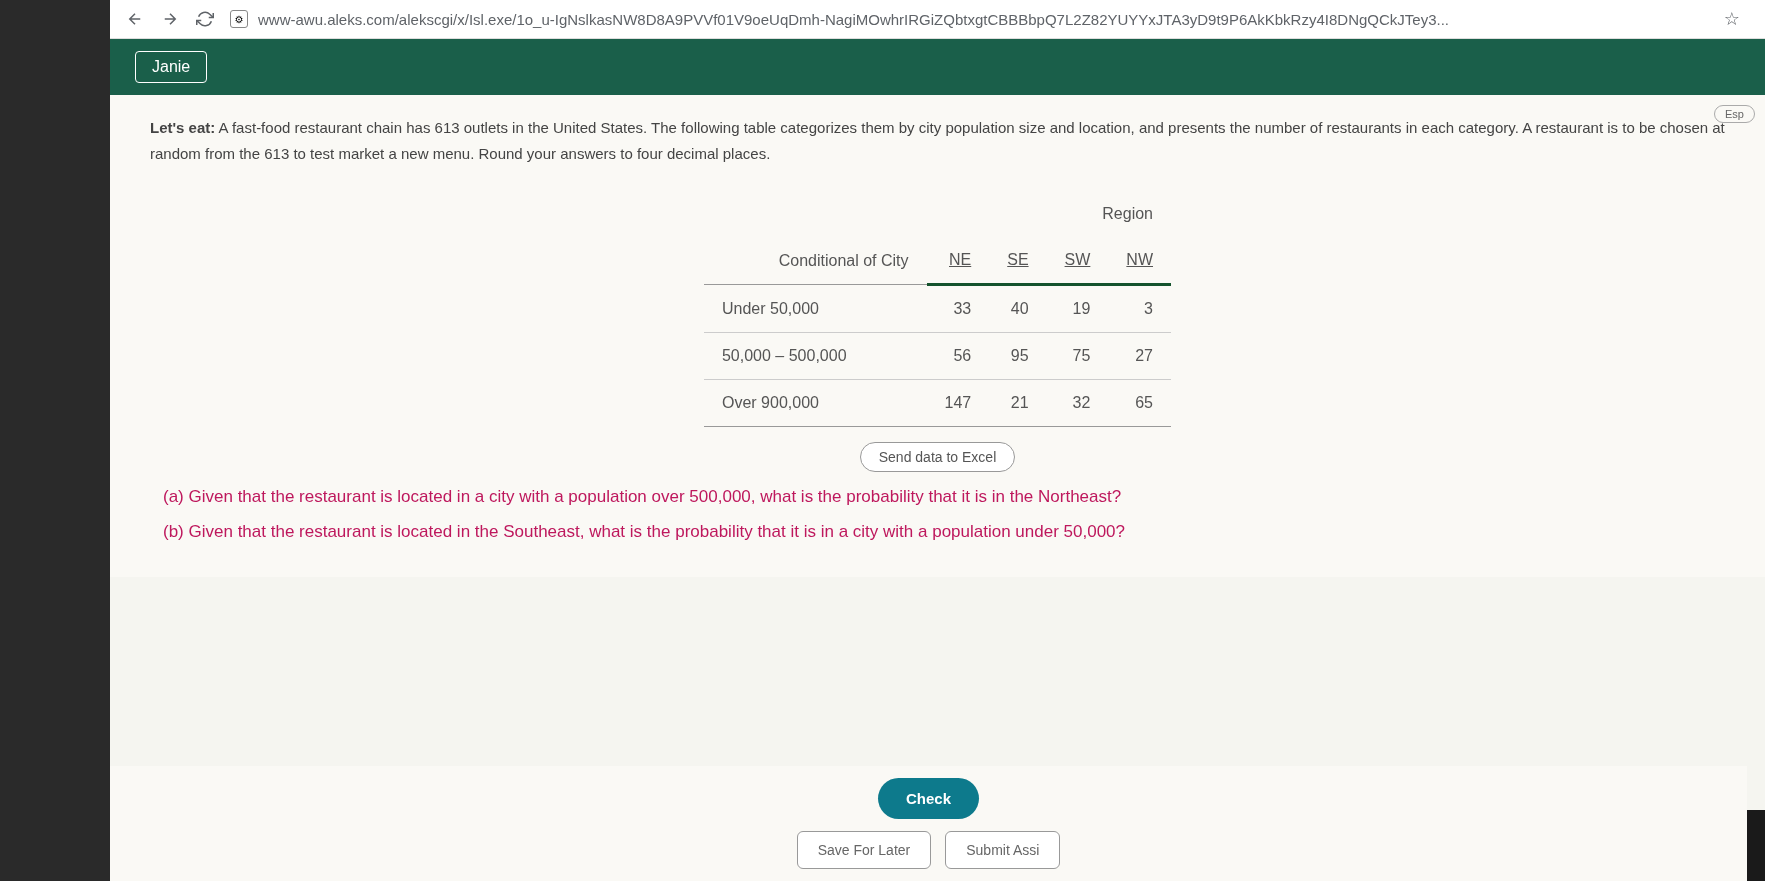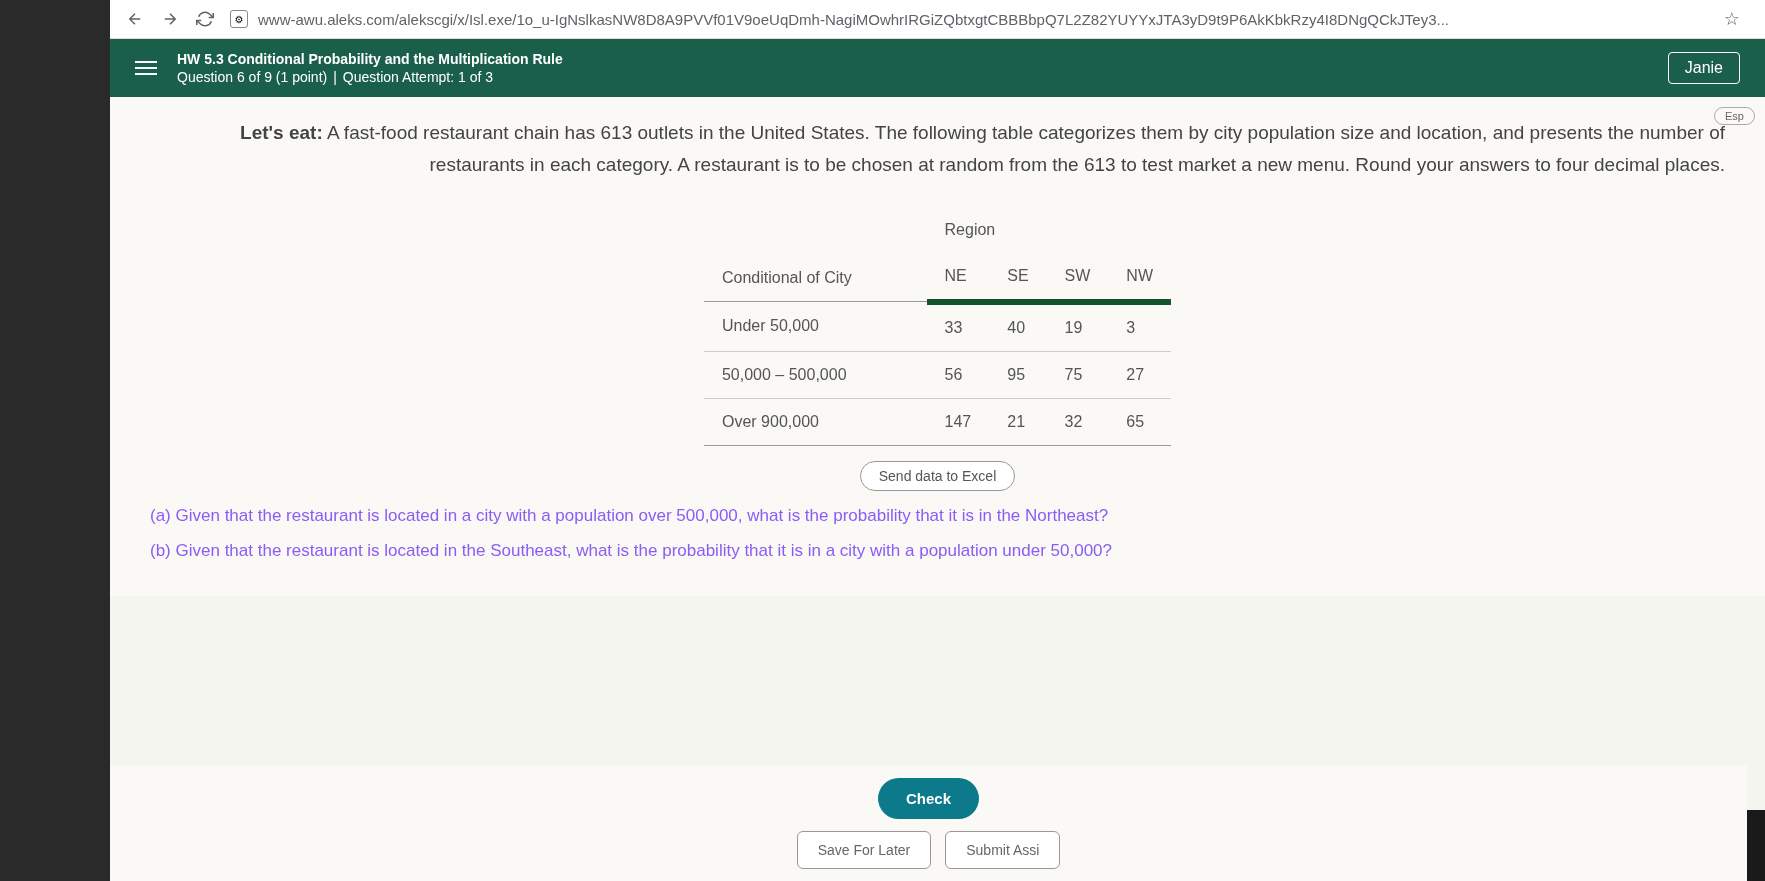--- a/index.html
+++ b/index.html
@@ -27,36 +27,36 @@
     .menu-icon { display: flex; flex-direction: column; gap: 4px; cursor: pointer; }
     .menu-icon span { width: 22px; height: 2px; background: #fff; }
     .header-titles { display: flex; flex-direction: column; gap: 2px; }
     .hw-title { font-size: 14px; font-weight: bold; }
     .question-info { font-size: 14px; }
     .separator { margin: 0 6px; }
     .user-btn { border: 1px solid #fff; padding: 6px 16px; border-radius: 4px; cursor: pointer; text-align: right; }
     
     .question-body { padding: 20px 40px; background: #faf9f5; position: relative; }
     .expand-btn { position: absolute; right: 10px; top: 10px; border: 1px solid #aaa; border-radius: 10px; padding: 2px 10px; font-size: 11px; color: #666; cursor: pointer; }
-    .q-text { color: #444; font-size: 19px; line-height: 1.7; margin-bottom: 25px; text-align: right; }
+    .q-text { color: #444; font-size: 15px; line-height: 1.7; margin-bottom: 25px; }
     .q-bold { font-weight: bold; }
     
     .data-table { margin: 0 auto; border-collapse: collapse; }
-    .data-table th, .data-table td { padding: 14px 18px; text-align: left; color: #555; font-size: 16px; }
+    .data-table th, .data-table td { padding: 14px 18px; text-align: right; color: #555; font-size: 16px; }
     .data-table .row-label { text-align: left; padding-right: 80px; font-weight: normal; }
     .pop-header { text-align: left; font-weight: normal; padding-right: 80px; }
     .region-header { font-weight: normal; }
-    .data-table thead tr:nth-child(2) th { border-bottom: 6px solid #14532d; font-weight: normal; }
+    .data-table thead tr:nth-child(2) th { border-bottom: 3px solid #14532d; font-weight: normal; text-decoration: underline; }
     .data-table tbody tr td { border-bottom: 1px solid #ccc; }
     .data-table tbody tr:last-child td { border-bottom: 1px solid #999; }
     .header-row1 th { border-bottom: none; }
     
     .excel-btn { display: block; margin: 15px auto; padding: 6px 18px; border: 1px solid #999; border-radius: 15px; background: #fff; color: #555; font-size: 14px; cursor: pointer; }
     
-    .sub-question { color: #8b5cf6; font-size: 17px; margin: 15px 0; }
+    .sub-question { color: #be185d; font-size: 17px; margin: 15px 13px; }
     
     .bottom-bar { position: absolute; bottom: 0; left: 110px; right: 18px; display: flex; justify-content: space-between; align-items: center; padding: 12px 25px; background: #faf9f5; flex-direction: column; }
     .check-btn { background: #0d7a8c; color: #fff; border: none; padding: 12px 28px; border-radius: 22px; font-size: 15px; font-weight: bold; cursor: pointer; }
     .right-btns { display: flex; gap: 14px; margin-top: 12px; }
     .save-btn, .submit-btn { padding: 10px 20px; border: 1px solid #999; border-radius: 6px; background: #fff; color: #666; font-size: 14px; cursor: pointer; }
   </style>
 </head>
 <body>
 
 <div class="left-edge"></div>
@@ -83,33 +83,20 @@
       <div class="site-icon">⚙</div>
       <span class="url-text">www-awu.aleks.com/alekscgi/x/Isl.exe/1o_u-IgNslkasNW8D8A9PVVf01V9oeUqDmh-NagiMOwhrIRGiZQbtxgtCBBBbpQ7L2Z82YUYYxJTA3yD9t9P6AkKbkRzy4I8DNgQCkJTey3...</span>
     </div>
     <div class="star-icon">☆</div>
   </div>
 
 </div>
 
 <div class="content-area">
   <div class="app-header">
-    <div class="header-left">
-      <div class="menu-icon">
-        <span></span>
-          <span></span>
-          <span></span>
-      </div>
-      <div class="header-titles">
-        <div class="hw-title">HW 5.3 Conditional Probability and the Multiplication Rule</div>
-        <div class="question-info">
-          <span>Question 6 of 9 (1 point)</span><span class="separator">|</span><span>Question Attempt: 1 of 3</span>
-        </div>
-      </div>
-    </div>
     <div class="user-btn">Janie</div>
   </div>
 
   <div class="question-body">
     <div class="expand-btn">Esp</div>
     <p class="q-text">
       <span class="q-bold">Let's eat:</span><span> A fast-food restaurant chain has 613 outlets in the United States. The following table categorizes them by city population size and location, and presents the number of restaurants in each category. A restaurant is to be chosen at random from the 613 to test market a new menu. Round your answers to four decimal places.</span>
     </p>
 
     <table class="data-table">

